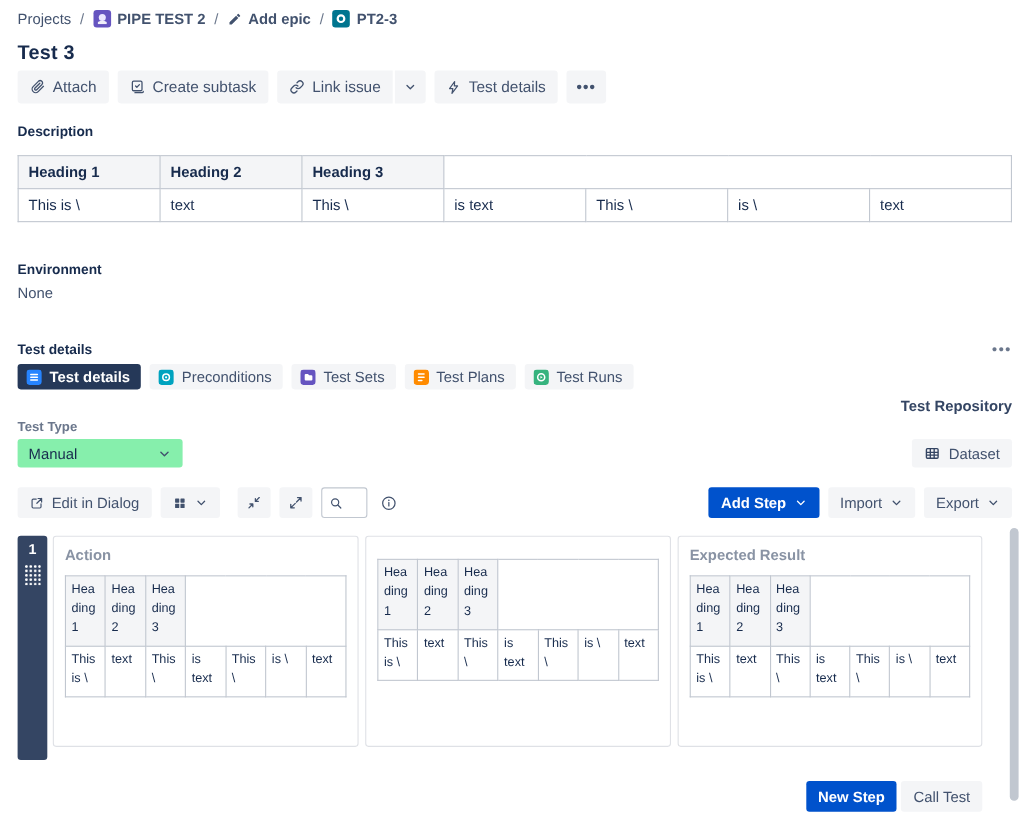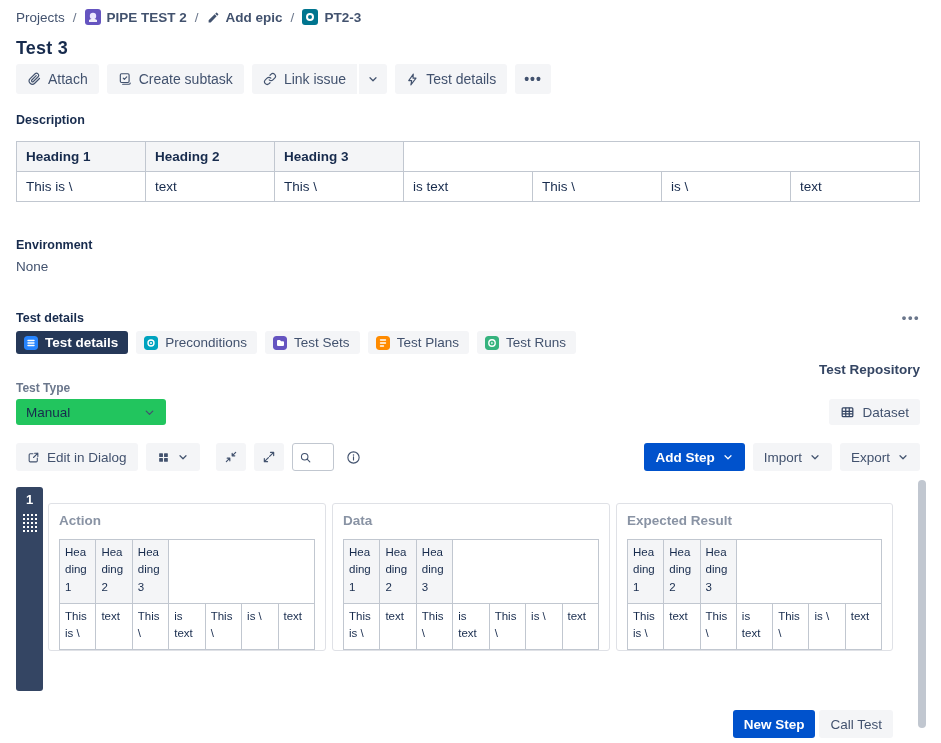--- a/index.html
+++ b/index.html
@@ -51,21 +51,21 @@
          background:#F4F5F7; color:#42526E; font-size:13.5px; cursor:pointer; }
   .tab.active { background:#253858; color:#fff; font-weight:600; }
   .tab-ic { width:14px; height:14px; border-radius:3px; flex:0 0 auto; }
 
   .repo-row { display:flex; justify-content:flex-end; margin-top:8px; }
   .repo-link { font-size:13.5px; color:#344563; cursor:pointer;font-weight:bold; }
 
   
   .field-label { font-size:12px; font-weight:600; color:#6B778C; margin-top:4px; }
   .type-row { display:flex; justify-content:space-between; align-items:flex-end; margin-top:4px; }
-  .select { width:150px; height:26px; background:#22c55e; border-radius:3px; display:flex; align-items:center;
+  .select { width:150px; height:26px; background:#86efac; border-radius:3px; display:flex; align-items:center;
             justify-content:space-between; padding:0 10px; font-size:13.5px; color:#172B4D; cursor:pointer; }
   .btn-sm { height:26px; font-size:13.5px; }
 
   
   .steps-toolbar { display:flex; justify-content:space-between; align-items:center; margin-top:18px; }
   .tb-left, .tb-right { display:flex; align-items:center; gap:8px; }
   .btn-tb { height:28px; font-size:13.5px; }
   .icon-btn { padding:0 8px; }
   .search-box { display:flex; align-items:center; height:28px; width:42px; border:1px solid #C1C7D0;
                 border-radius:3px; background:#fff; padding-left:6px; color:#42526E; cursor:text; }
@@ -76,22 +76,22 @@
   .steps-area { margin-top:16px; width:877px; }
   .step-row { display:flex; gap:5px; }
   .step-handle { width:28px; height:204px; background:#344563; border-radius:3px; color:#fff;
                  display:flex; flex-direction:column; align-items:center; padding-top:5px; cursor:grab; }
   .step-num { font-size:13px; font-weight:700; line-height:16px; }
   .drag-dots { margin-top:5px; width:15px; height:19px;
                background-image:radial-gradient(#fff 1px, rgba(255,255,255,0) 1.3px);
                background-size:4px 4px; background-position:0 0; }
   .step-main { flex:1; display:flex; flex-direction:column; gap:5px; }
   .panels { display:flex; gap:6px; }
-  .panel { width:278px; height:148px; background:#fff; border:1px solid #DFE1E6; border-radius:3px;
-           padding:9px 10px; cursor:pointer;margin-top:16px; }
+  .panel { width:278px; height:192px; background:#fff; border:1px solid #DFE1E6; border-radius:3px;
+           padding:9px 10px; cursor:pointer; }
   .panel-title { font-size:13.5px; font-weight:700; color:#8993A4; }
   table.mini { border-collapse:collapse; table-layout:fixed; width:100%; margin-top:11px; }
   table.mini th, table.mini td { border:1px solid #C1C7D0; font-size:11.5px; line-height:1.5;
         text-align:left; vertical-align:top; padding:4px 5px; overflow-wrap:anywhere; font-weight:400; color:#172B4D; }
   table.mini th { background:#F4F5F7; height:64px; }
   table.mini th.blank { background:#fff; }
   table.mini td { height:46px; }
   .attachments { height:28px; border:1px solid #DFE1E6; border-radius:3px; display:flex; align-items:center;
                  padding-left:12px; font-size:13px; font-weight:700; color:#8993A4; }
 
@@ -359,21 +359,20 @@
                   <td>is text</td>
                   <td>This \</td>
                   <td>is \</td>
                   <td>text</td>
                 </tr>
               </tbody>
                 </table>
             </div>
 
             <div class="panel">
-              <div class="panel-title">Data</div>
               <table class="mini">
                 <tbody>
                     <tr>
                   <th>Heading 1</th>
                   <th>Heading 2</th>
                   <th>Heading 3</th>
                   <th class="blank" colspan="4"></th>
                 </tr>
                 <tr>
                   <td>This is \</td>

